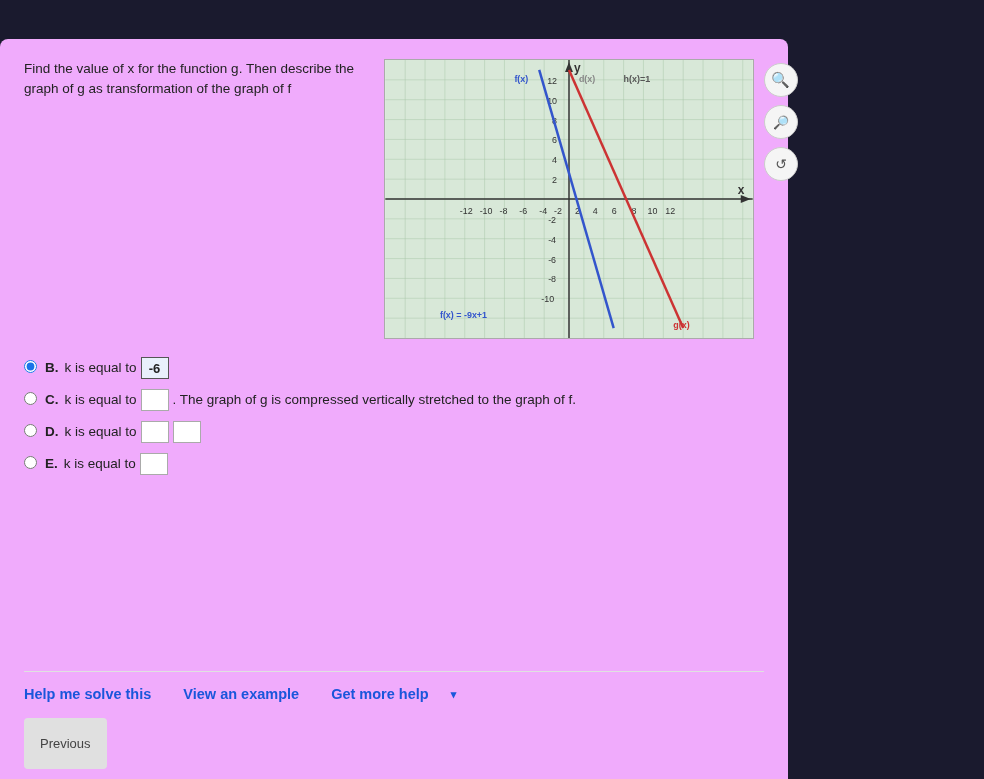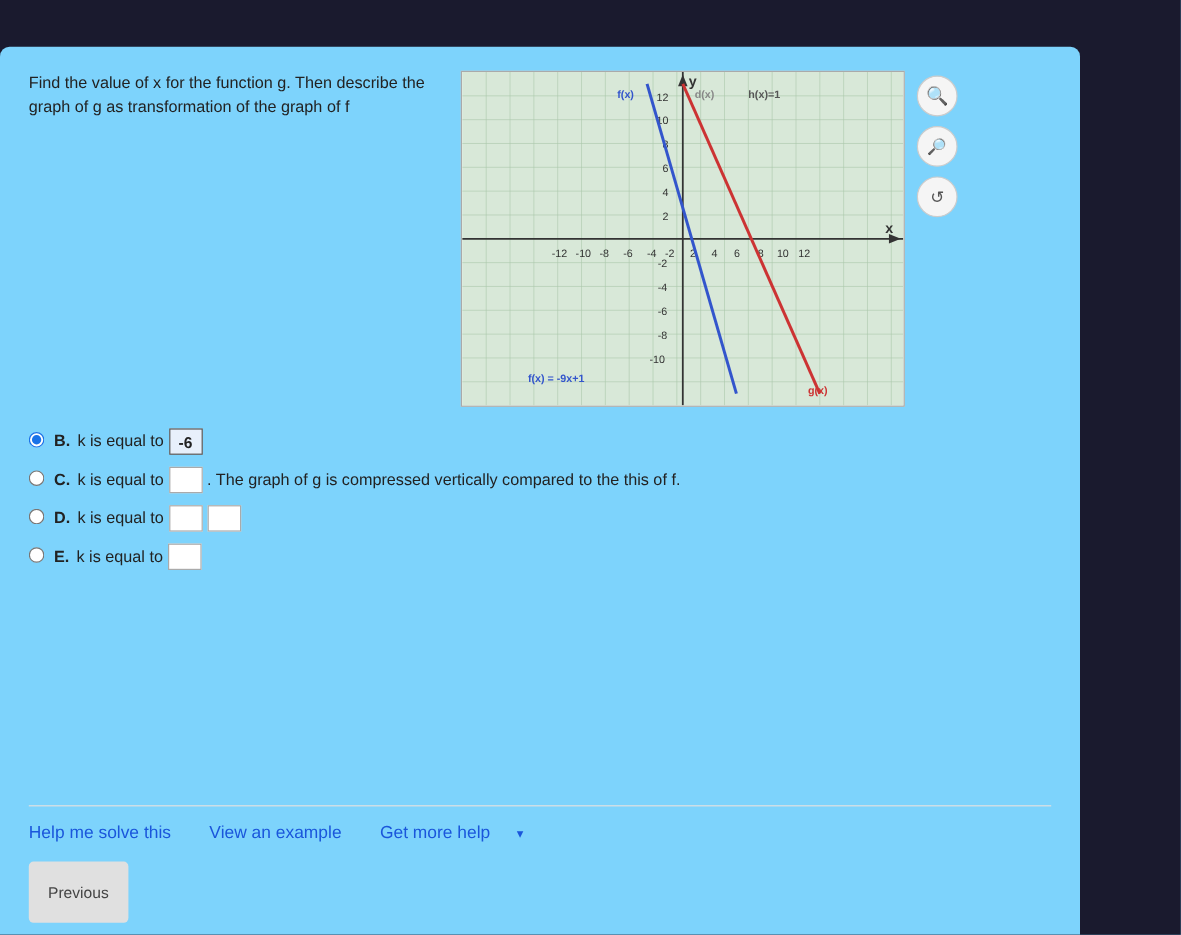--- a/index.html
+++ b/index.html
@@ -6,22 +6,22 @@
     body {
       font-family: Arial, sans-serif;
       background: #1a1a2e;
       width: 984px;
       height: 779px;
       overflow: hidden;
       display: flex;
       align-items: flex-end;
     }
     .main-container {
-      width: 900px;
-      background: #7dd3fc;
+      width: 788px;
+      background: #f0abfc;
       border-radius: 8px 8px 0 0;
       padding: 20px 24px 0 24px;
       height: 740px;
       display: flex;
       flex-direction: column;
       margin-top: 44px;
     }
     .top-section {
       display: flex;
       gap: 20px;
@@ -124,21 +124,21 @@
       gap: 32px;
       padding: 14px 0 16px 0;
       border-top: 1px solid #e0e0e0;
       margin-top: auto;
     }
     .bottom-link {
       font-size: 14.5px;
       color: #1a56db;
       cursor: pointer;
       text-decoration: none;
-      font-weight: 400;
+      font-weight: 700;
     }
     .get-more-help {
       display: flex;
       align-items: center;
       gap: 22px;
     }
     .chevron-down {
       font-size: 11px;
       color: #1a56db;
     }
@@ -277,21 +277,21 @@
         <span class="answer-box filled">-6</span>
       </div>
     </div>
 
     <div class="option-row">
       <input type="radio" name="answer" style="">
       <div class="option-label">
         <span class="option-letter">C.</span>
         <span>k is equal to</span>
         <span class="answer-box">&nbsp;&nbsp;</span>
-        <span>. The graph of g is compressed vertically compared to the this of f.</span>
+        <span>. The graph of g is compressed vertically stretched to the graph of f.</span>
       </div>
     </div>
 
     <div class="option-row">
       <input type="radio" name="answer" style="">
       <div class="option-label">
         <span class="option-letter">D.</span>
         <span>k is equal to</span>
         <span class="answer-box">&nbsp;&nbsp;</span>
         <span class="answer-box">&nbsp;&nbsp;</span>

